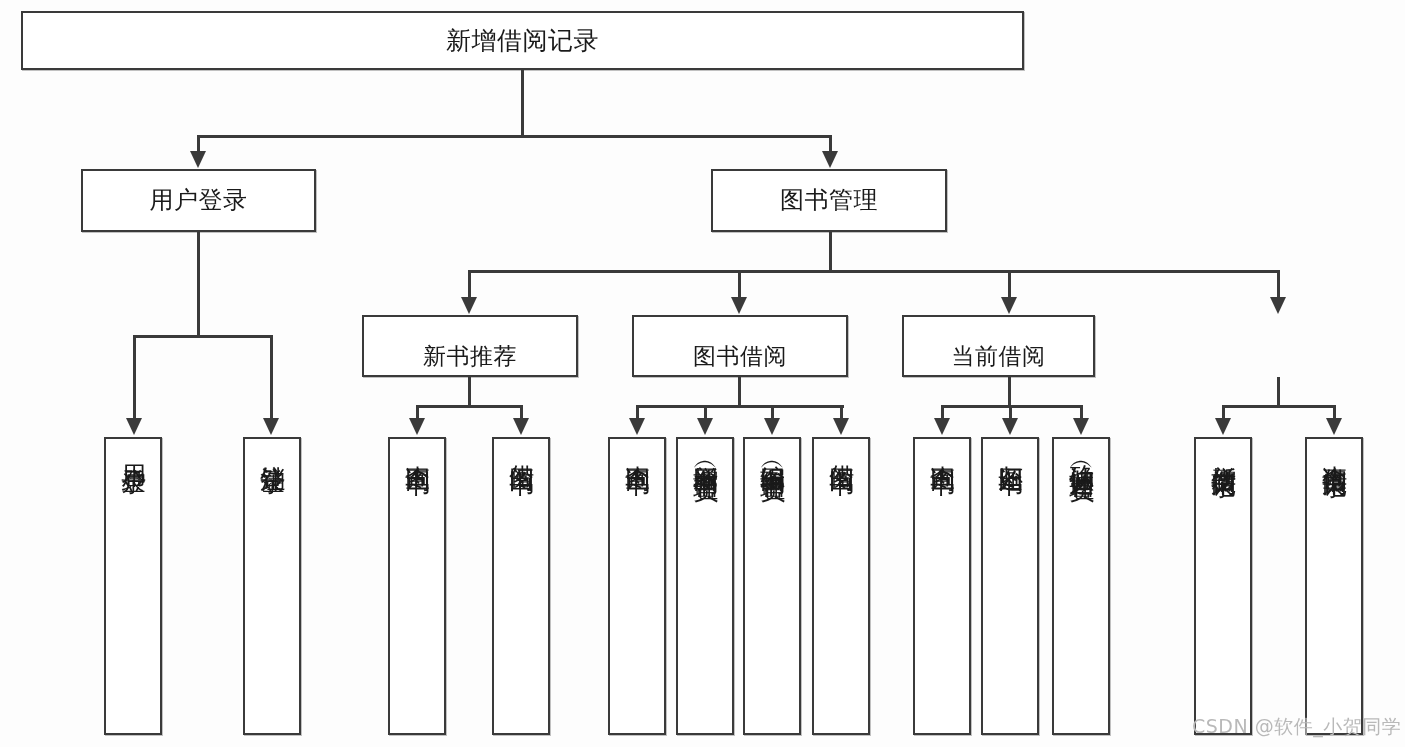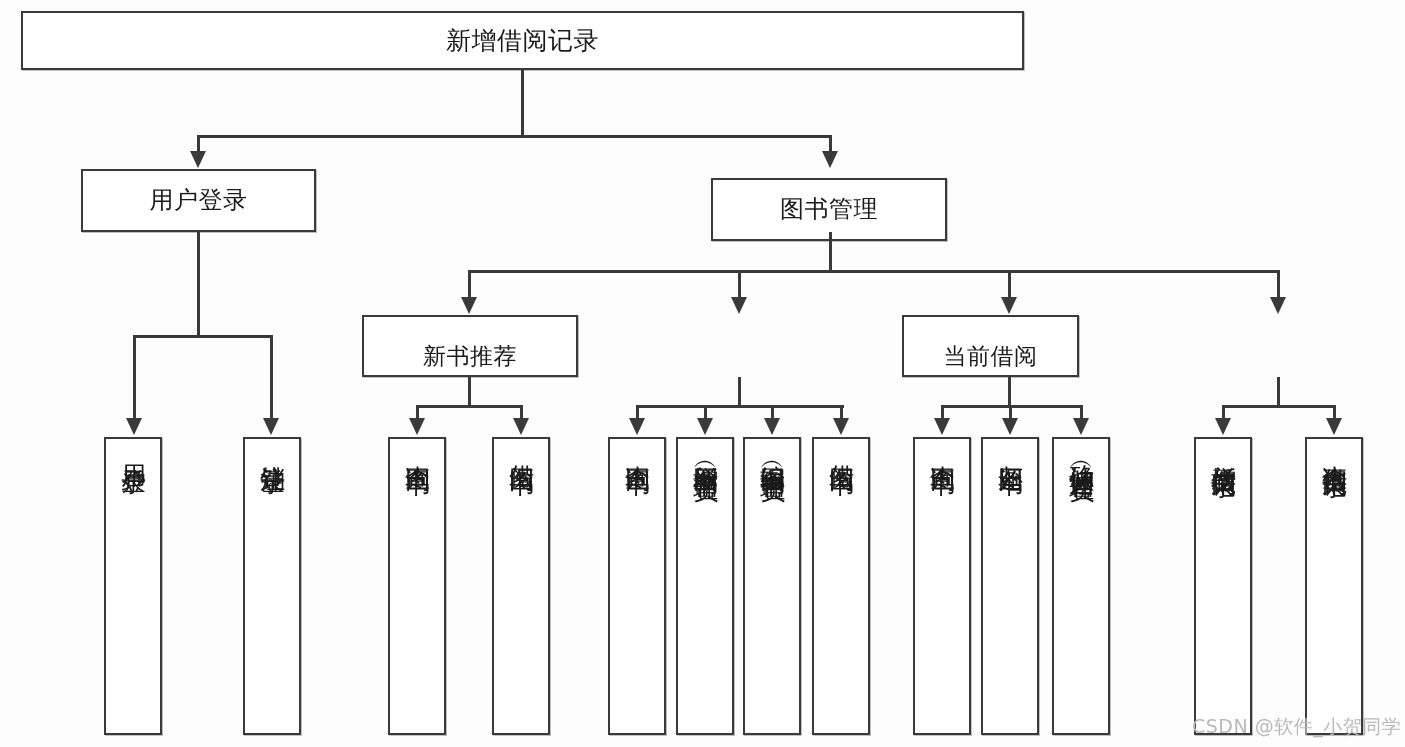--- a/index.html
+++ b/index.html
@@ -91,21 +91,21 @@
   <div class="hline" style="left:197px;top:135px;width:635px;"></div>
 
   <div class="vline" style="left:197px;top:135px;height:18px;"></div>
   <div class="arrow" style="left:190px;top:151px;"></div>
   <div class="vline" style="left:829px;top:135px;height:18px;"></div>
   <div class="arrow" style="left:822px;top:151px;"></div>
 
   <div class="node lvl2" style="left:81px;top:169px;width:235px;height:63px;">
     <span class="lbl">用户登录</span>
   </div>
-  <div class="node lvl2" style="left:711px;top:169px;width:236px;height:63px;margin-top:9px;">
+  <div class="node lvl2" style="left:711px;top:169px;width:236px;height:63px;">
     <span class="lbl">图书管理</span>
   </div>
 
   <div class="vline" style="left:197px;top:232px;height:103px;"></div>
   <div class="hline" style="left:133px;top:335px;width:140px;"></div>
   <div class="vline" style="left:133px;top:335px;height:84px;"></div>
   <div class="arrow" style="left:126px;top:418px;"></div>
   <div class="vline" style="left:270px;top:335px;height:84px;"></div>
   <div class="arrow" style="left:263px;top:418px;"></div>
 
@@ -116,21 +116,24 @@
   <div class="vline" style="left:738px;top:270px;height:28px;"></div>
   <div class="arrow" style="left:731px;top:297px;"></div>
   <div class="vline" style="left:1008px;top:270px;height:28px;"></div>
   <div class="arrow" style="left:1001px;top:297px;"></div>
   <div class="vline" style="left:1277px;top:270px;height:28px;"></div>
   <div class="arrow" style="left:1270px;top:297px;"></div>
 
   <div class="node lvl3" style="left:362px;top:315px;width:216px;height:62px;">
     <span class="lbl">新书推荐</span>
   </div>
-  <div class="node lvl3" style="left:902px;top:315px;width:177px;height:62px;">
+  <div class="node lvl3" style="left:632px;top:315px;width:216px;height:62px;">
+    <span class="lbl">图书借阅</span>
+  </div>
+  <div class="node lvl3" style="left:902px;top:315px;width:193px;height:62px;">
     <span class="lbl">当前借阅</span>
   </div>
 
   <div class="vline" style="left:468px;top:377px;height:28px;"></div>
   <div class="hline" style="left:416px;top:405px;width:107px;"></div>
   <div class="vline" style="left:416px;top:405px;height:14px;"></div>
   <div class="arrow" style="left:409px;top:418px;"></div>
   <div class="vline" style="left:520px;top:405px;height:14px;"></div>
   <div class="arrow" style="left:513px;top:418px;"></div>
 

